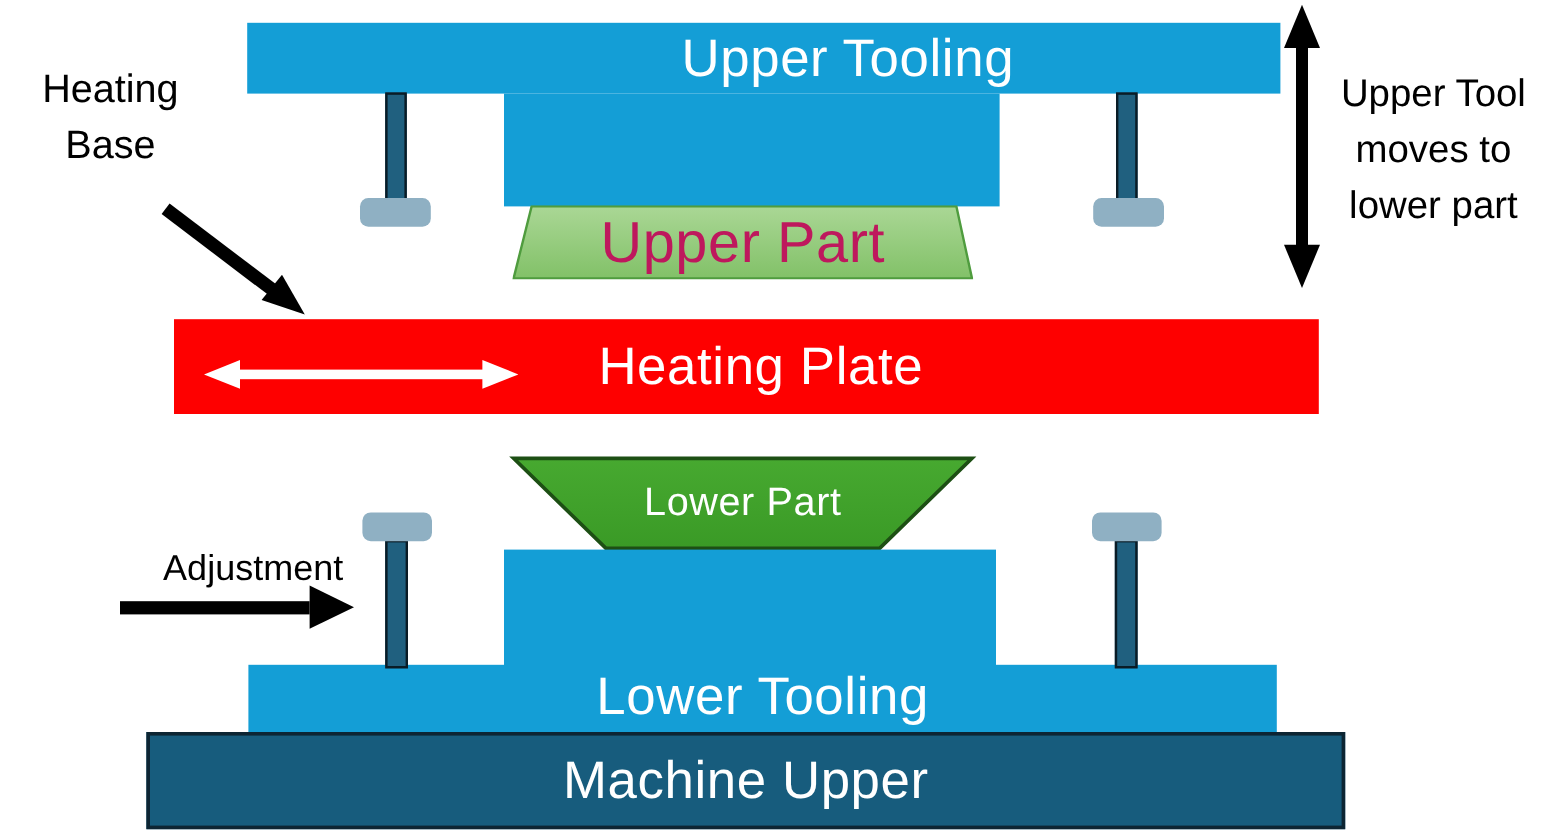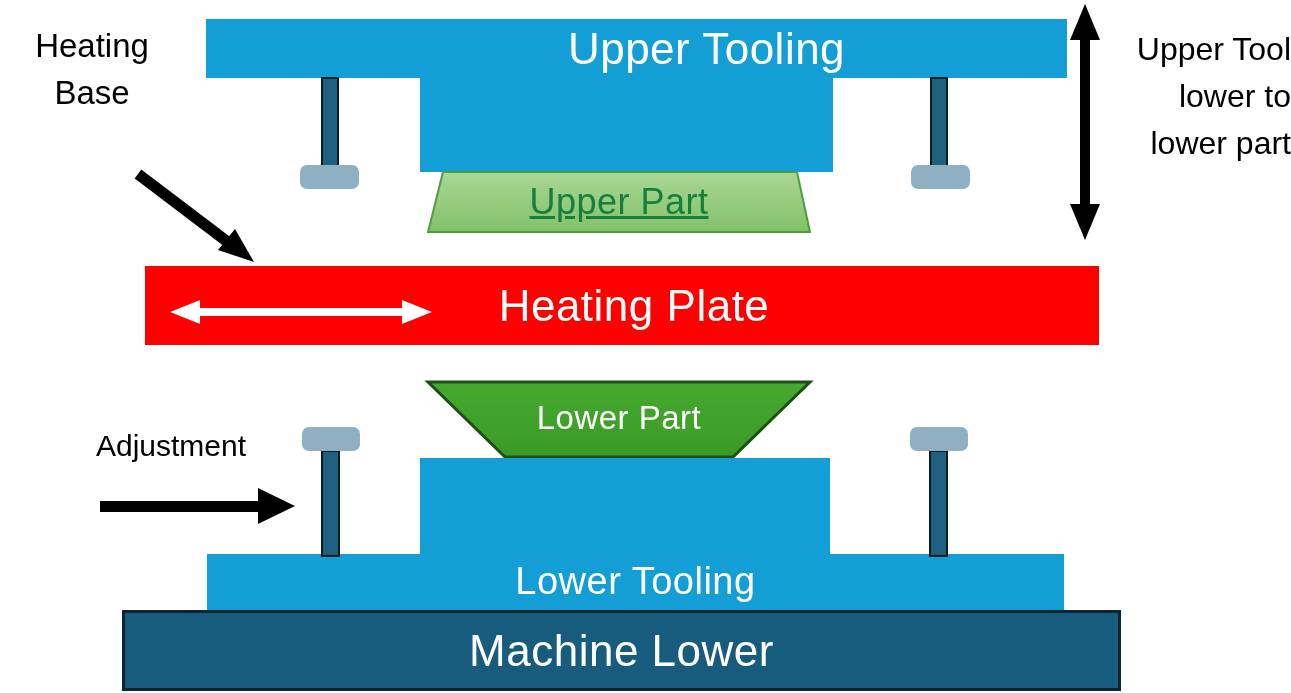--- a/index.html
+++ b/index.html
@@ -14,25 +14,25 @@
   .blue-block   { background:var(--tooling-blue); }
   .machine-base { background:var(--machine-base-fill); border:3px solid var(--machine-base-border); box-sizing:border-box; }
   .heating-plate{ background:var(--heating-plate-red); }
 
   
   .shape-label {
     display:flex; align-items:center; justify-content:center;
     white-space:nowrap; color:#ffffff; letter-spacing:0.5px;
   }
   .label-xl { font-size:44px; }
-  .upper-part-label { color:#15803d; font-size:36px;text-decoration:underline; }
+  .upper-part-label { color:#be185d; font-size:48px; }
   .lower-part-label { color:#ffffff; font-size:33px; }
 
   
-  .annotation { color:var(--arrow-black); text-align:center; }
+  .annotation { color:var(--arrow-black); text-align:center;margin-top:28px; }
   .annotation .line { display:block; }
   .anno-left  { font-size:33px; line-height:47px; }
   .anno-right { font-size:32px; line-height:47px; }
   .anno-adj   { font-size:30px; line-height:44px; }
 
   
   .screw-shaft {
     position:absolute; background:var(--screw-shaft);
     border:2px solid #0a1c26; box-sizing:border-box;
   }
@@ -93,55 +93,55 @@
         <stop offset="0" stop-color="#47a930"></stop>
         <stop offset="1" stop-color="#3a9a26"></stop>
       </linearGradient>
     </defs>
     <polygon points="4,2 386,2 309,77 81,77" fill="url(#lg)"></polygon>
   </svg>
   <div class="abs shape-label lower-part-label" style="left:424px; top:380px; width:390px; height:76px;">Lower Part</div>
 
   <div class="abs blue-block" style="left:420px; top:458px; width:410px; height:97px;"></div>
   <div class="abs blue-block" style="left:207px; top:554px; width:857px; height:57px;"></div>
-  <div class="abs shape-label" style="left:207px; top:551px; width:857px; height:60px; font-size:38px;">Lower Tooling</div>
+  <div class="abs shape-label" style="left:207px; top:551px; width:857px; height:60px; font-size:44px;">Lower Tooling</div>
 
   <div>
     <div class="screw-shaft" style="left:321px; top:450px; width:19px; height:107px;"></div>
     <div class="screw-cap" style="left:302px; top:427px; width:58px; height:24px;"></div>
   </div>
   <div>
     <div class="screw-shaft" style="left:929px; top:450px; width:19px; height:107px;"></div>
     <div class="screw-cap" style="left:910px; top:427px; width:58px; height:24px;"></div>
   </div>
 
   <div class="abs machine-base" style="left:122px; top:610px; width:999px; height:81px;"></div>
-  <div class="abs shape-label label-xl" style="left:122px; top:610px; width:999px; height:81px;">Machine Lower</div>
+  <div class="abs shape-label label-xl" style="left:122px; top:610px; width:999px; height:81px;">Machine Upper</div>
 
   <div class="abs annotation anno-left" style="left:2px; top:22px; width:180px;">
     <span class="line">Heating</span>
     <span class="line">Base</span>
   </div>
   <svg class="abs arrow-black" style="left:130px; top:168px;" width="132" height="100">
     <line x1="8" y1="6" x2="99" y2="75" stroke-width="11"></line>
     <polygon points="124,94 88,82 105,61"></polygon>
   </svg>
 
   <svg class="abs arrow-black" style="left:1066px; top:4px;" width="36" height="236">
     <rect x="14" y="30" width="10" height="176"></rect>
     <polygon points="19,0 4,36 34,36"></polygon>
     <polygon points="19,236 4,200 34,200"></polygon>
   </svg>
-  <div class="abs annotation anno-right" style="left:1098px; top:26px; width:193px;text-align:right;">
+  <div class="abs annotation anno-right" style="left:1098px; top:26px; width:193px;">
     <span class="line">Upper Tool</span>
-    <span class="line">lower to</span>
+    <span class="line">moves to</span>
     <span class="line">lower part</span>
   </div>
 
-  <div class="abs annotation anno-adj" style="left:76px; top:424px; width:190px;">
+  <div class="abs annotation anno-adj" style="left:96px; top:424px; width:190px;text-align:right;">
     <span class="line">Adjustment</span>
   </div>
   <svg class="abs arrow-black" style="left:98px; top:486px;" width="198" height="40">
     <rect x="2" y="15" width="158" height="11"></rect>
     <polygon points="160,2 160,38 197,20"></polygon>
   </svg>
 
 </div>
 
 </body></html>

